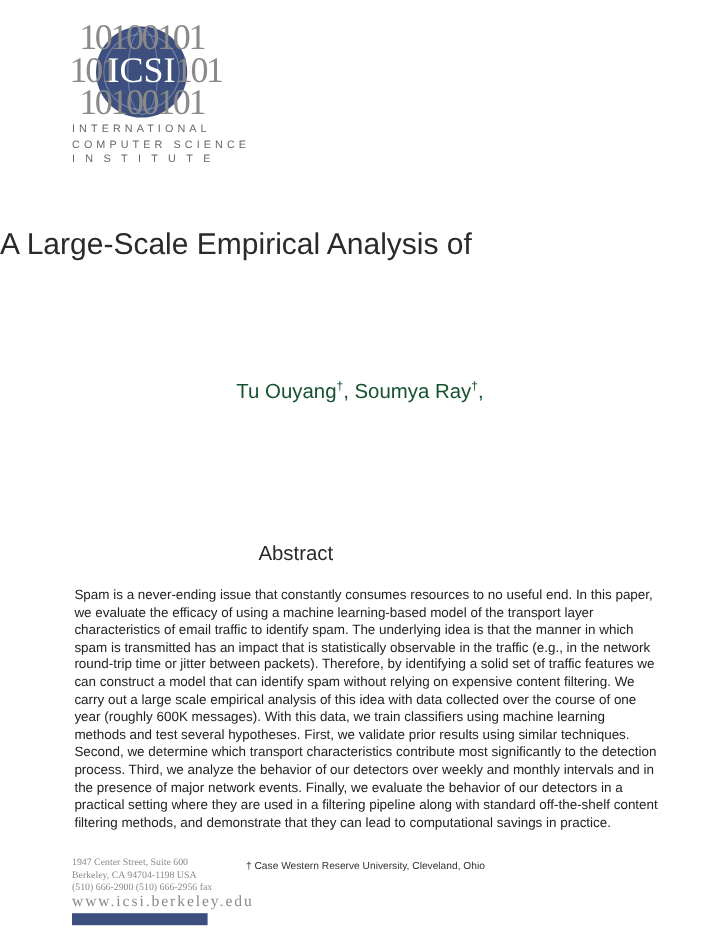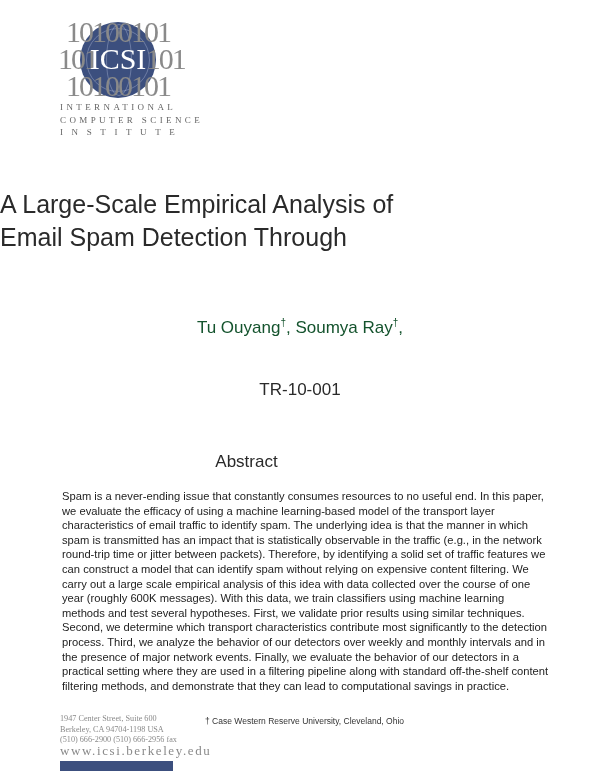--- a/index.html
+++ b/index.html
@@ -5,21 +5,21 @@
   html, body { margin:0; padding:0; }
   body { width:600px; height:776px; background:#ffffff; position:relative; overflow:hidden; font-family:"Liberation Sans", "DejaVu Sans", sans-serif; color:#222; }
   .logo { position:absolute; left:58px; top:14px; width:120px; height:84px; }
   .logo .globe { position:absolute; left:22px; top:8px; width:76px; height:76px; border-radius:50%; background:#3c4f7e; }
   .logo .globe::before { content:""; position:absolute; left:6px; top:6px; right:6px; bottom:6px; border-radius:50%; border:1px solid rgba(200,210,235,0.35); }
   .logo .globe::after { content:""; position:absolute; left:26px; top:2px; width:24px; bottom:2px; border-radius:50%; border:1px solid rgba(200,210,235,0.35); }
   .logo .bits { position:absolute; left:0; width:120px; font-family:"Liberation Serif", serif; font-size:30px; line-height:28px; letter-spacing:-2px; color:#8a8a8a; text-align:center; }
   .logo .b1 { top:4px; } .logo .b2 { top:31px; } .logo .b3 { top:58px; }
   .logo .icsi { position:absolute; left:0; width:120px; top:31px; text-align:center; font-family:"Liberation Serif", serif; font-size:30px; line-height:28px; color:#ffffff; letter-spacing:0px; }
   .logo .bits .mid { color:transparent; }
-  .org { position:absolute; left:60px; top:101px; font-size:9px; line-height:12.5px; color:#666; letter-spacing:3.4px;font-family:Liberation Serif, serif; }
+  .org { position:absolute; left:60px; top:101px; font-size:9px; line-height:12.5px; color:#666; letter-spacing:3.4px; }
   .title { position:absolute; left:0; width:600px; top:188px; text-align:left; font-size:25px; line-height:33px; color:#2a2a2a; }
   .authors { position:absolute; left:0; width:600px; top:311px; text-align:center; font-size:17px; line-height:24px; color:#14532d; }
   .authors sup { font-size:10px; }
   .tr { position:absolute; left:0; width:600px; top:378px; text-align:center; font-size:17px; line-height:23px; color:#2a2a2a; }
   .abs-h { position:absolute; left:0; width:493px; top:452px; text-align:center; font-size:17px; color:#2a2a2a; }
   .abstract { position:absolute; left:62px; width:488px; top:489px; font-size:11.2px; line-height:14.6px; color:#222; }
   .addr { position:absolute; left:60px; top:714px; font-family:"Liberation Serif", serif; font-size:8.2px; line-height:10.5px; color:#8a8a8a; }
   .addr .web { letter-spacing:1.6px; font-size:13px; }
   .bar { position:absolute; left:60px; top:761px; width:113px; height:10px; background:#3c4f7e; }
   .foot { position:absolute; left:205px; top:716px; font-size:8.5px; color:#333; }
@@ -36,29 +36,27 @@
 </div>
 
 <div class="org">
   <div>INTERNATIONAL</div>
   <div>COMPUTER SCIENCE</div>
   <div style="letter-spacing:8.6px;">INSTITUTE</div>
 </div>
 
 <div class="title">
   <div>A Large-Scale Empirical Analysis of</div>
-  <div>Email Spam Detection Through</div>
 </div>
 
 <div class="authors">
   <div><span>Tu Ouyang</span><sup>†</sup><span>, Soumya Ray</span><sup>†</sup>,</div>
 </div>
 
 <div class="tr">
-  <div>TR-10-001</div>
 </div>
 
 <div class="abs-h">Abstract</div>
 
 <div class="abstract">Spam is a never-ending issue that constantly consumes resources to no useful end. In this paper, we evaluate the efficacy of using a machine learning-based model of the transport layer characteristics of email traffic to identify spam. The underlying idea is that the manner in which spam is transmitted has an impact that is statistically observable in the traffic (e.g., in the network round-trip time or jitter between packets). Therefore, by identifying a solid set of traffic features we can construct a model that can identify spam without relying on expensive content filtering. We carry out a large scale empirical analysis of this idea with data collected over the course of one year (roughly 600K messages). With this data, we train classifiers using machine learning methods and test several hypotheses. First, we validate prior results using similar techniques. Second, we determine which transport characteristics contribute most significantly to the detection process. Third, we analyze the behavior of our detectors over weekly and monthly intervals and in the presence of major network events. Finally, we evaluate the behavior of our detectors in a practical setting where they are used in a filtering pipeline along with standard off-the-shelf content filtering methods, and demonstrate that they can lead to computational savings in practice.</div>
 
 <div class="addr">
   <div>1947 Center Street, Suite 600</div>
   <div>Berkeley, CA 94704-1198 USA</div>
   <div>(510) 666-2900 (510) 666-2956 fax</div>

